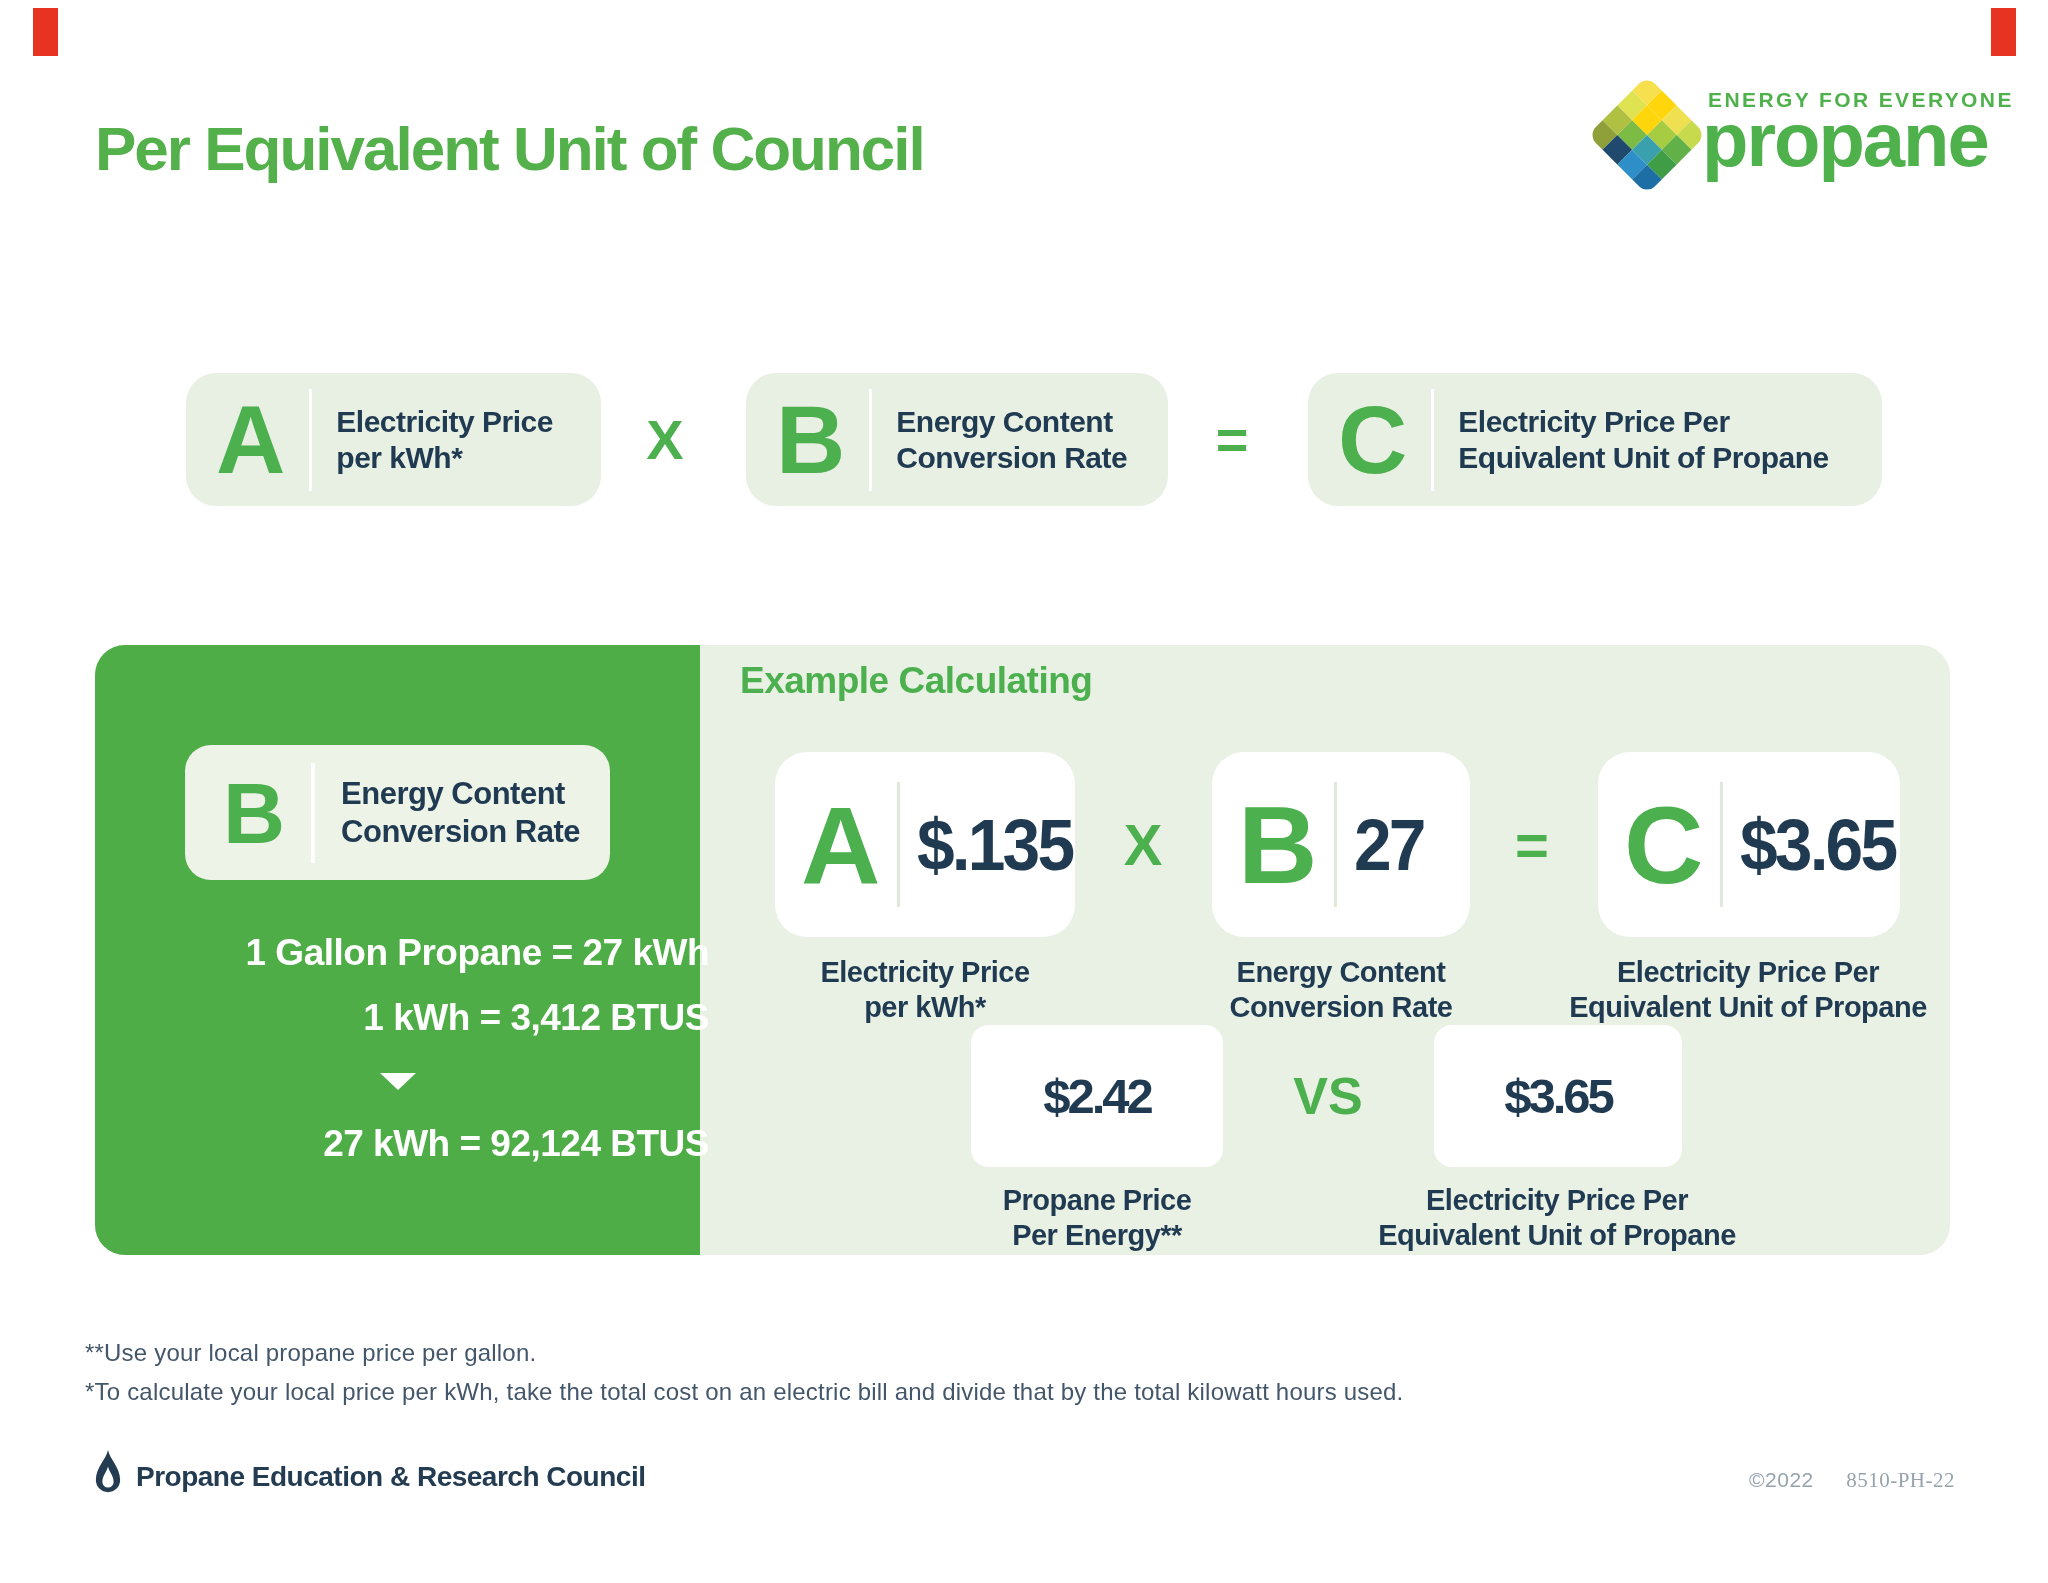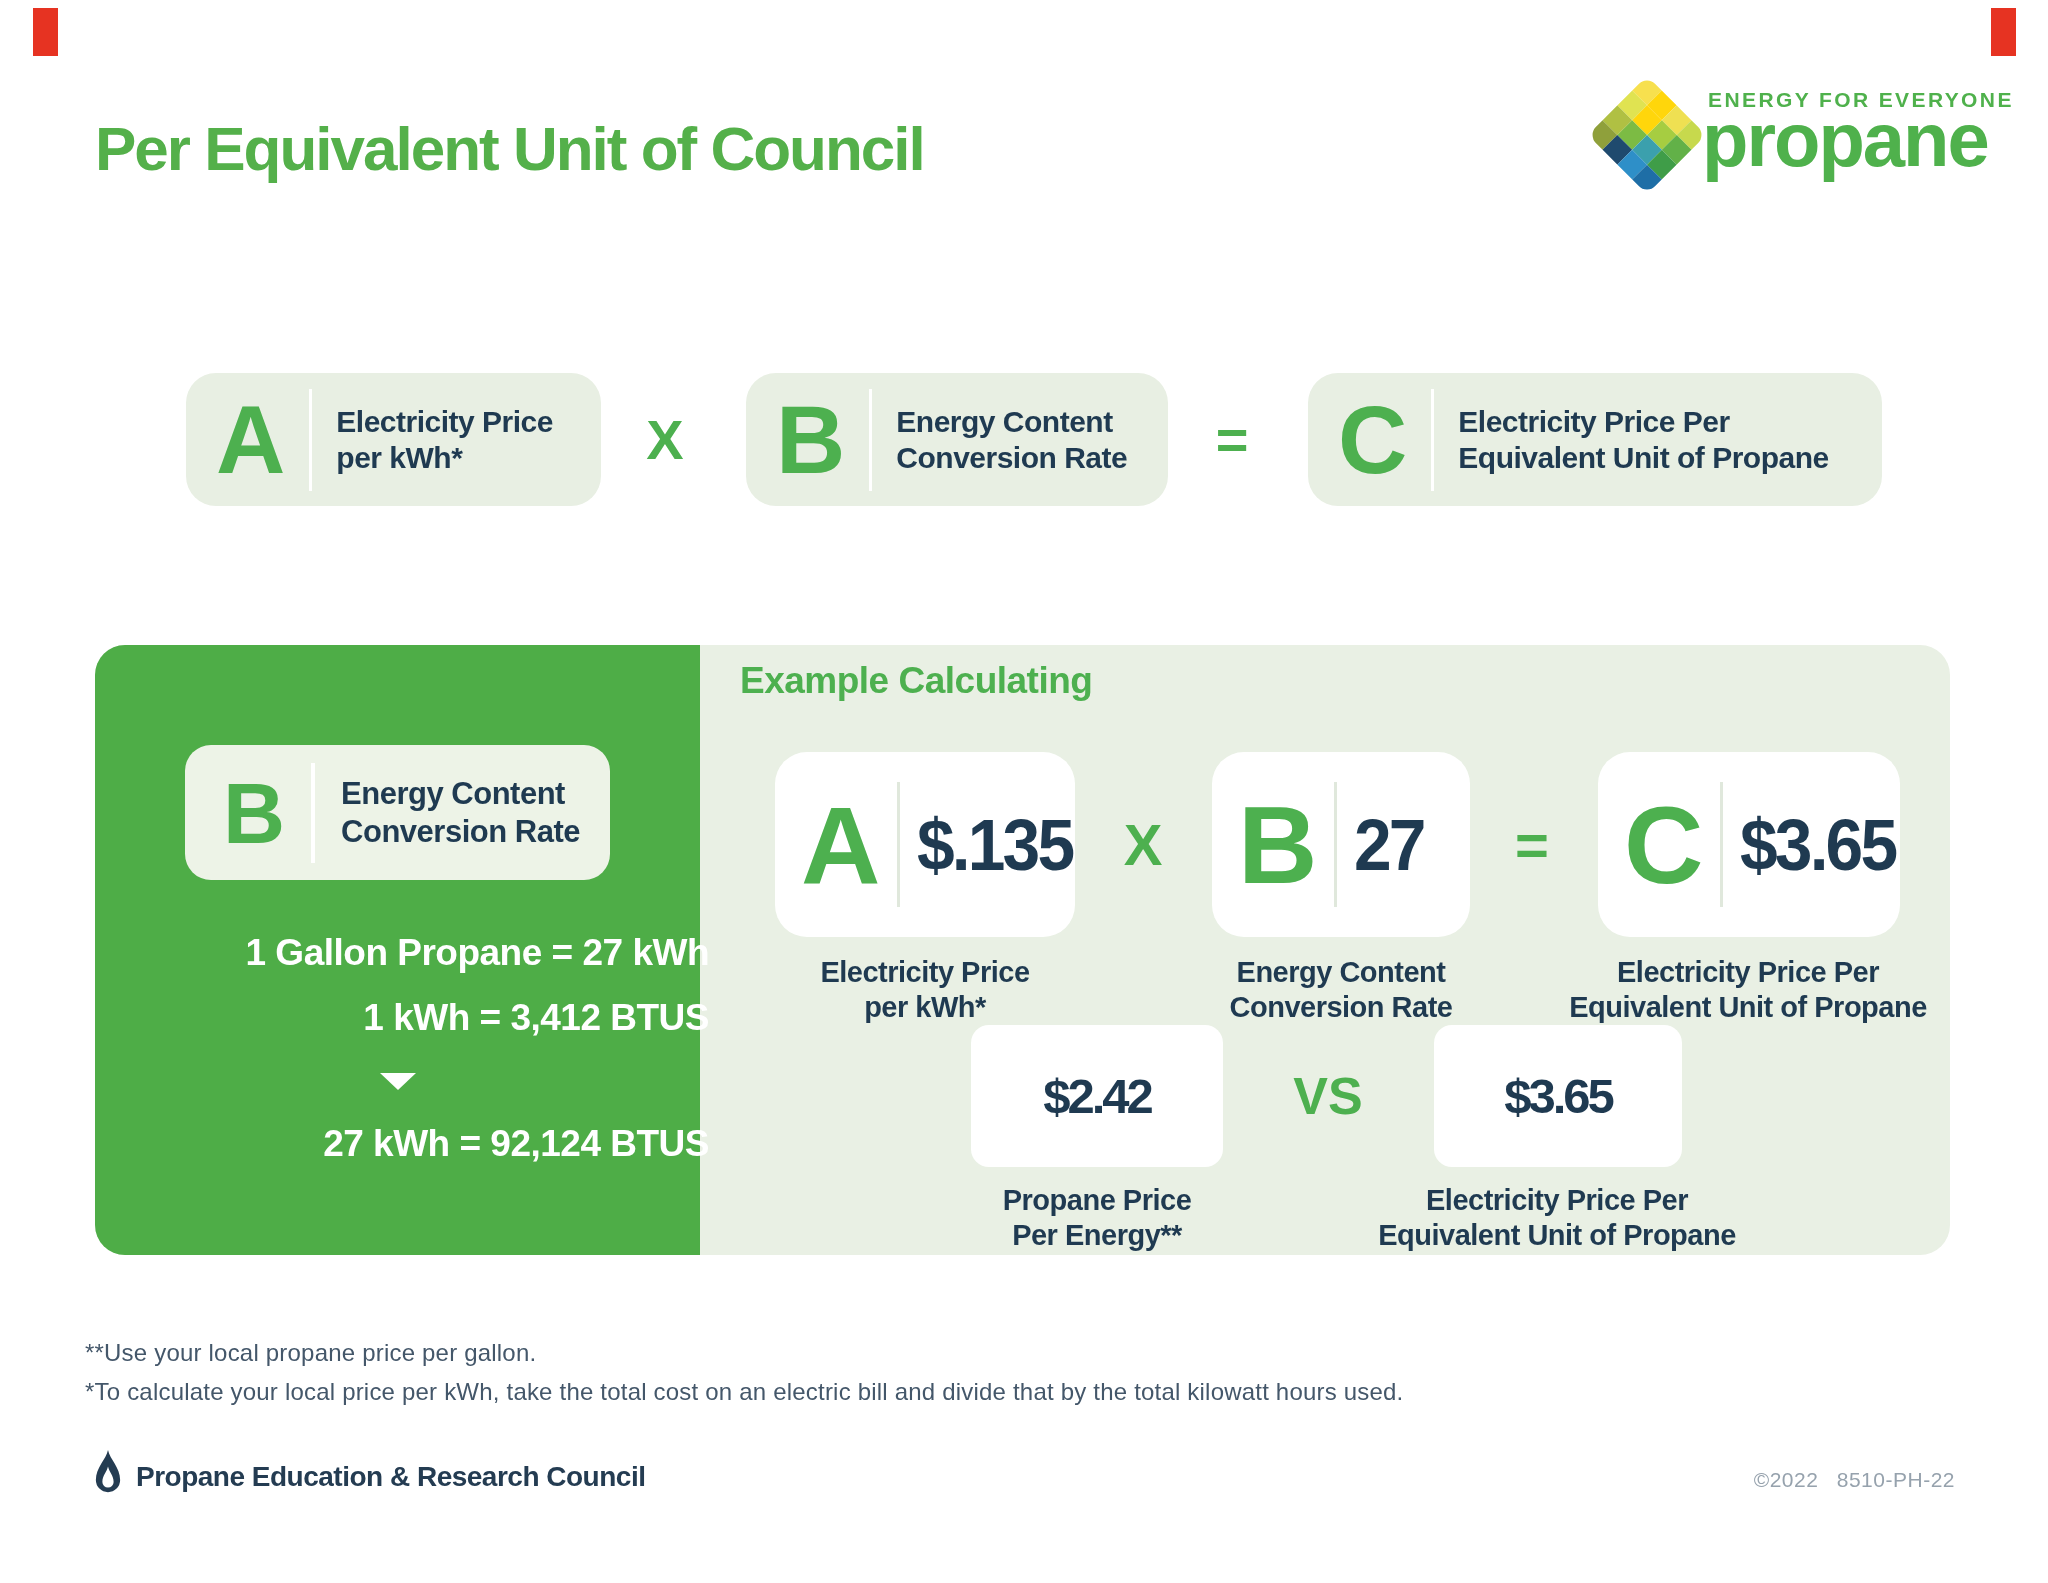--- a/index.html
+++ b/index.html
@@ -130,21 +130,21 @@
   .cmp-label.right{left:1337px;width:440px;}
 
   
   .footnotes{position:absolute;left:85px;top:1334px;font-size:24px;color:#44576a;line-height:1.62;letter-spacing:0.2px;}
   .footnotes span{display:block;}
 
   
   .footer-org{position:absolute;left:136px;top:1461px;font-size:28px;font-weight:bold;color:#243c52;letter-spacing:-0.5px;}
   .flame{position:absolute;left:92px;top:1450px;width:32px;height:46px;}
   .copyright{position:absolute;right:93px;top:1468px;font-size:21px;color:#96a2ad;letter-spacing:0.5px;}
-  .copyright .code{margin-left:12px;}
+  .copyright .code{margin-left:26px;font-family:Liberation Serif, serif;}
 </style>
 </head>
 <body>
 
 <div class="page">
 
   <div class="bleed left"></div>
   <div class="bleed right"></div>
 
   <h1 class="title">

